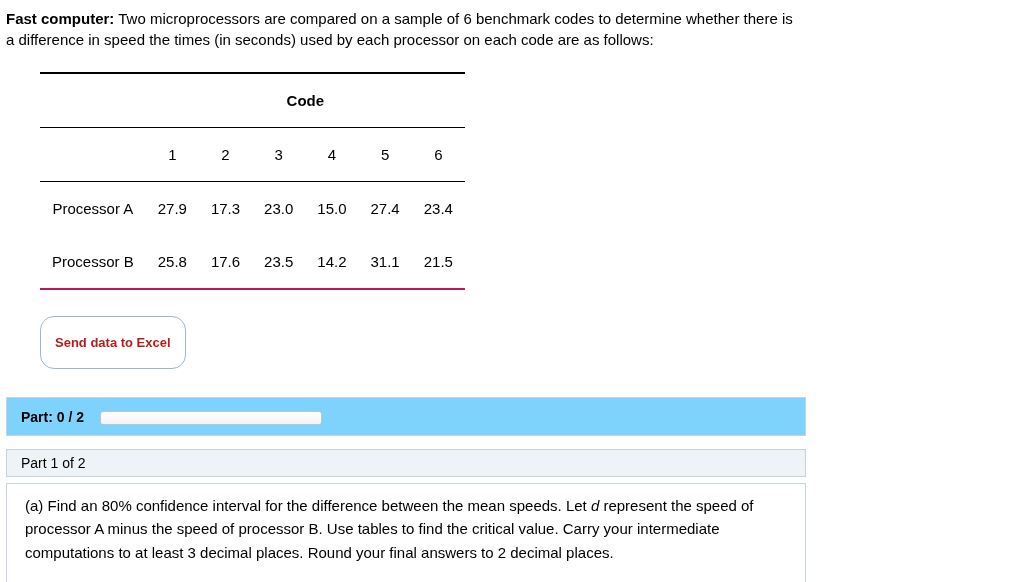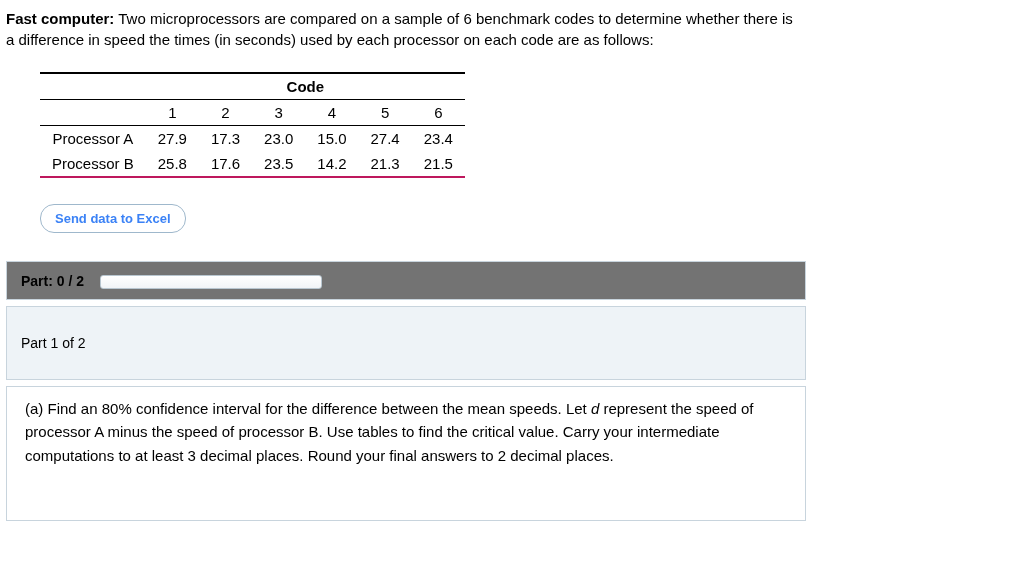--- a/index.html
+++ b/index.html
@@ -1,31 +1,31 @@
 <!DOCTYPE html>
 <html><head>
 <meta charset="utf-8">
 <style>
   html,body{margin:0;padding:0;font-family:Arial,Helvetica,sans-serif;font-size:15px;color:#000;background:#fff}
   .wrap{width:812px}
   .intro{padding:8px 10px 12px 6px;line-height:1.4}
   .intro b{font-weight:bold}
   .tablewrap{margin:10px 0 14px 40px}
   table.data{border-collapse:collapse}
-  table.data td,table.data th{padding:4px 12px;font-size:15px;text-align:center}
+  table.data td,table.data th{padding:18px 12px;font-size:15px;text-align:center}
   .toprule{border-top:2px solid #000}
   .midrule{border-top:1px solid #000}
   .botrule td{border-bottom:2px solid #be185d}
   .rowlabel{text-align:left;font-weight:normal;padding-right:10px}
   .codehdr{font-weight:bold}
-  .excelbtn{display:inline-block;margin:12px 0 10px 40px;border:1px solid #9fb8cc;border-radius:14px;padding:6px 14px;font-size:13px;color:#3b82f6;font-weight:bold;background:#fff;cursor:pointer}
-  .bar-progress{background:#737373;border:1px solid #c8d4dd;padding:10px 14px;margin:18px 6px 6px 6px}
+  .excelbtn{display:inline-block;margin:12px 0 10px 40px;border:1px solid #9fb8cc;border-radius:14px;padding:18px 14px;font-size:13px;color:#b91c1c;font-weight:bold;background:#fff;cursor:pointer}
+  .bar-progress{background:#7dd3fc;border:1px solid #c8d4dd;padding:10px 14px;margin:18px 6px 13px 6px}
   .bar-progress .lbl{font-weight:bold;font-size:14px;margin-right:12px}
   .progressbar{display:inline-block;vertical-align:middle;width:220px;height:12px;border:1px solid #b8c6d0;border-radius:3px;background:linear-gradient(#fff,#f1f4f7);position:relative;overflow:hidden}
-  .bar-part{background:#eef3f7;border:1px solid #c8d4dd;padding:28px 14px;margin:2px 6px 6px 6px;font-size:14px}
+  .bar-part{background:#eef3f7;border:1px solid #c8d4dd;padding:5px 14px;margin:2px 6px 6px 6px;font-size:14px}
   .question{border:1px solid #c8d4dd;background:#fff;margin:2px 6px 6px 6px;padding:10px 18px 30px 18px;line-height:1.55}
   .question .it{font-style:italic}
   .ansbox{display:inline-block;width:30px;height:22px;border:1px solid #9fb8cc;background:#eaf1f6;vertical-align:middle;margin:0 3px}
   .mu{font-family:'Times New Roman',serif}
   .sub{font-size:11px;vertical-align:sub;font-style:italic}
 </style>
 </head>
 <body>
 
 <div class="wrap">
@@ -58,21 +58,21 @@
         <td>15.0</td>
         <td>27.4</td>
         <td>23.4</td>
       </tr>
       <tr class="botrule">
         <td class="rowlabel">Processor B</td>
         <td>25.8</td>
         <td>17.6</td>
         <td>23.5</td>
         <td>14.2</td>
-        <td>21.3</td>
+        <td>31.1</td>
         <td>21.5</td>
       </tr>
     </tbody>
       </table>
   </div>
 
   <span class="excelbtn">Send data to Excel</span>
 
   <div class="bar-progress">
     <span class="lbl">Part: 0 / 2</span>

